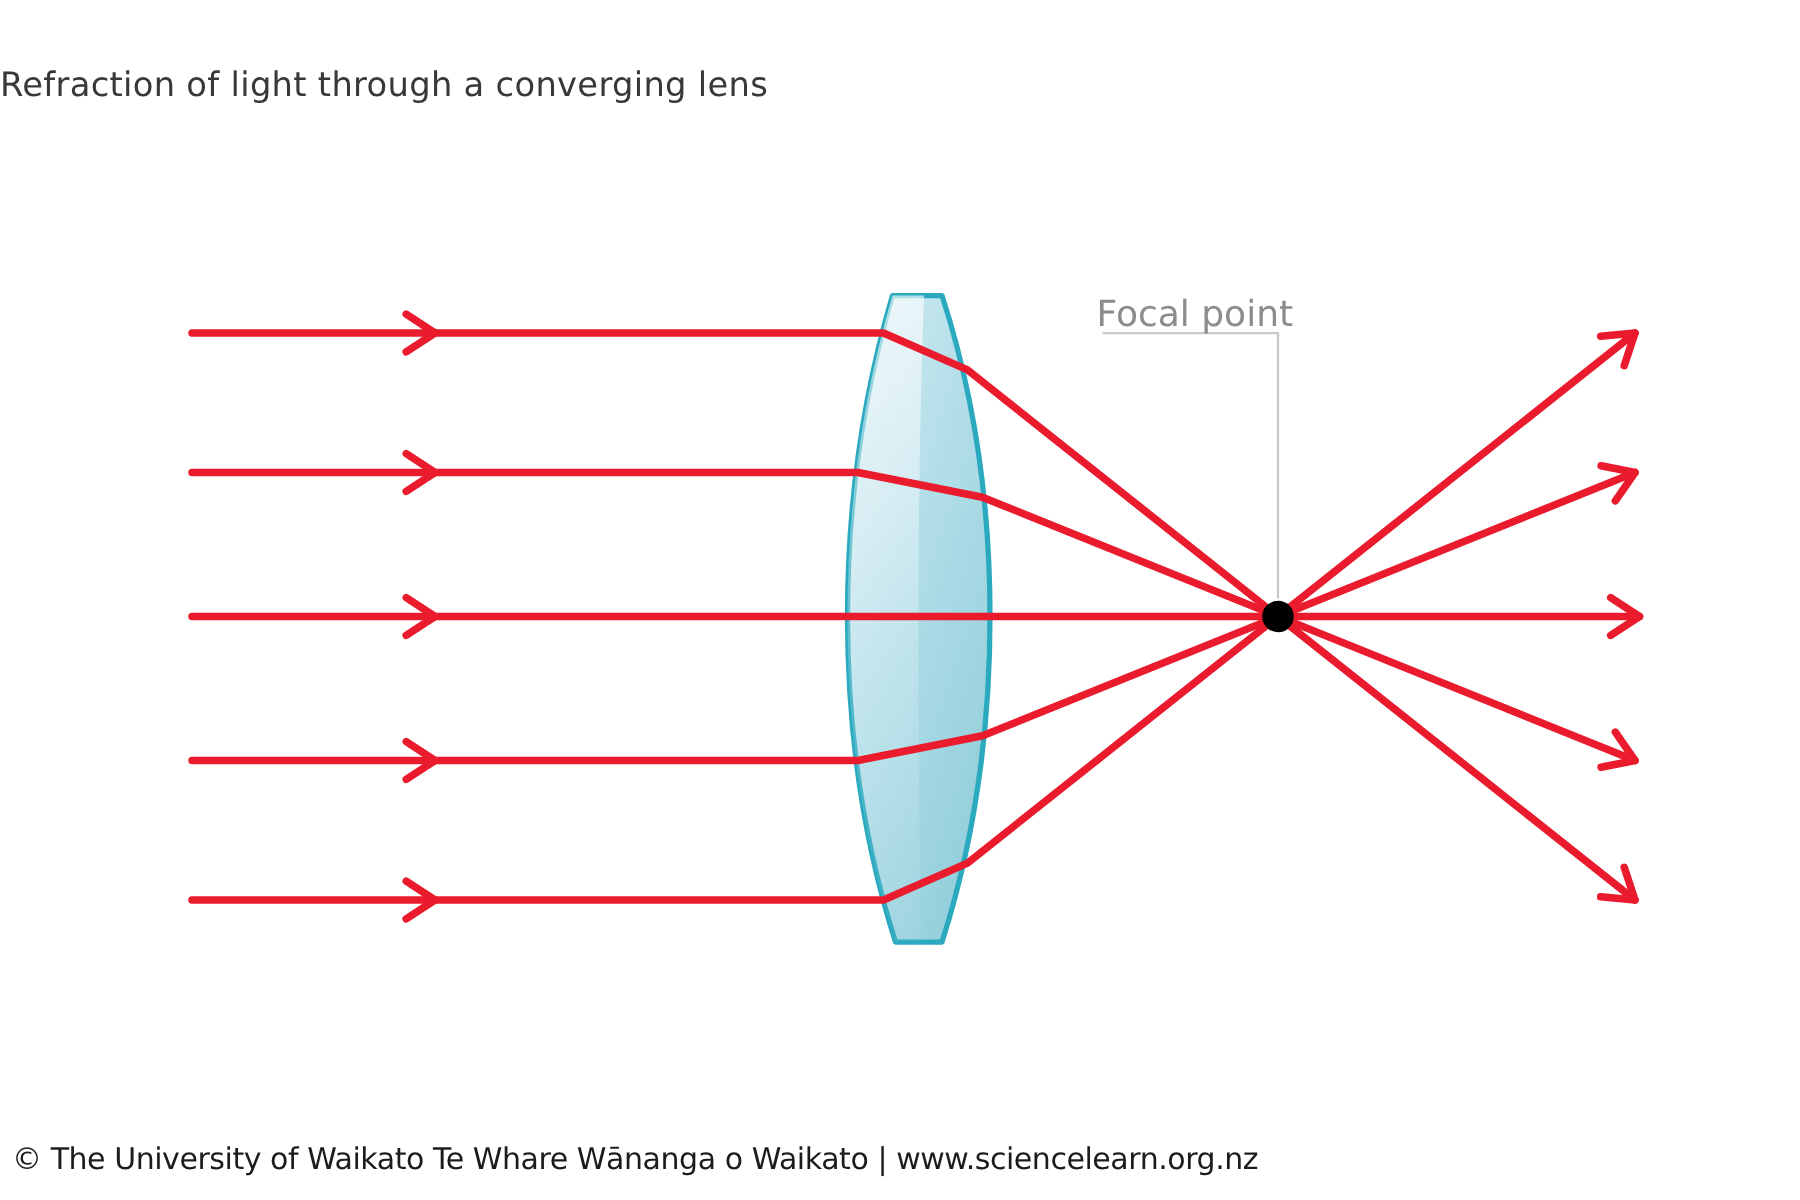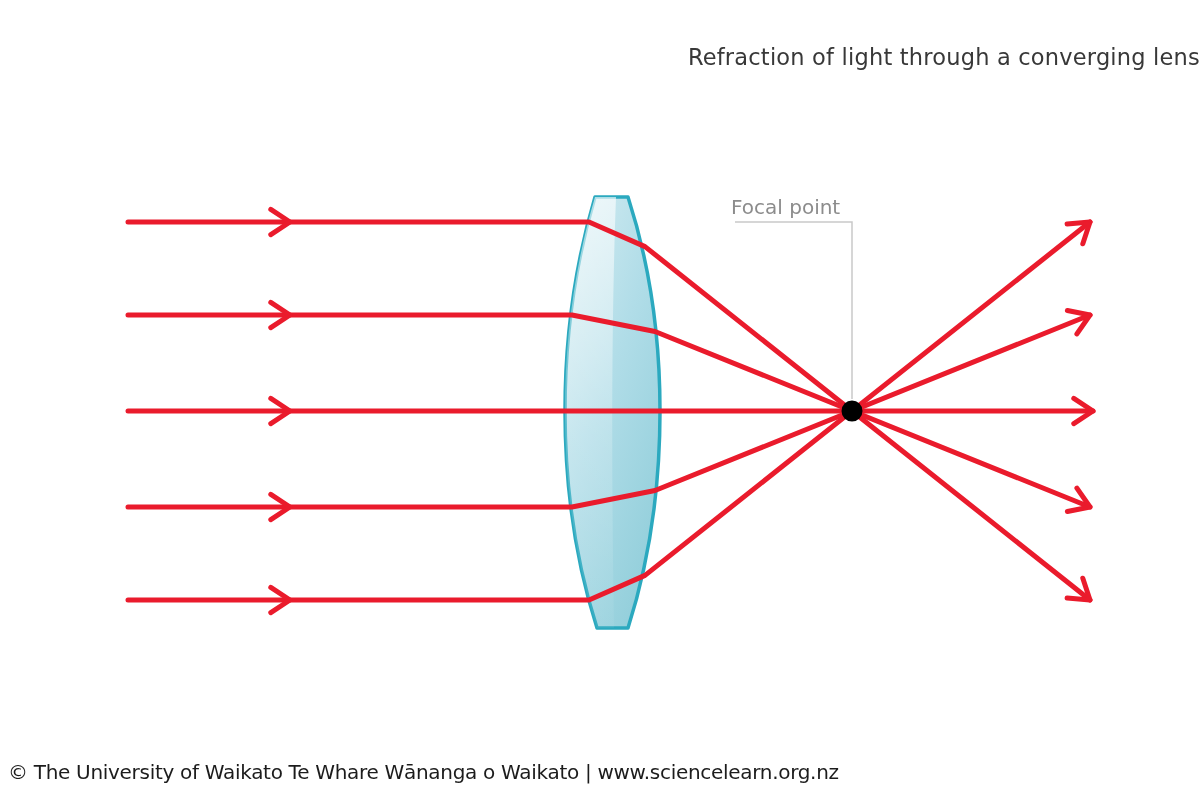--- a/index.html
+++ b/index.html
@@ -7,28 +7,28 @@
     width:1200px;height:800px;
     background:#ffffff;
     position:relative;
     overflow:hidden;
     font-family:"DejaVu Sans", sans-serif;
   }
   .stage{position:absolute;inset:0;}
   svg.diagram{position:absolute;left:0;top:0;width:1200px;height:800px;display:block;}
   .title{
     position:absolute;left:0;right:0;top:44px;
-    text-align:right;
+    text-align:left;
     font-size:22.5px;
     color:#383838;
     letter-spacing:0.2px;
   }
   .focal-label{
     position:absolute;left:731px;top:195px;
-    font-size:20px;
+    font-size:24px;
     color:#8c8c8c;
   }
   .footer{
     position:absolute;left:8px;top:760px;
     font-size:20px;
     color:#1c1c1c;
     letter-spacing:-0.3px;
   }
 </style>
 </head>

